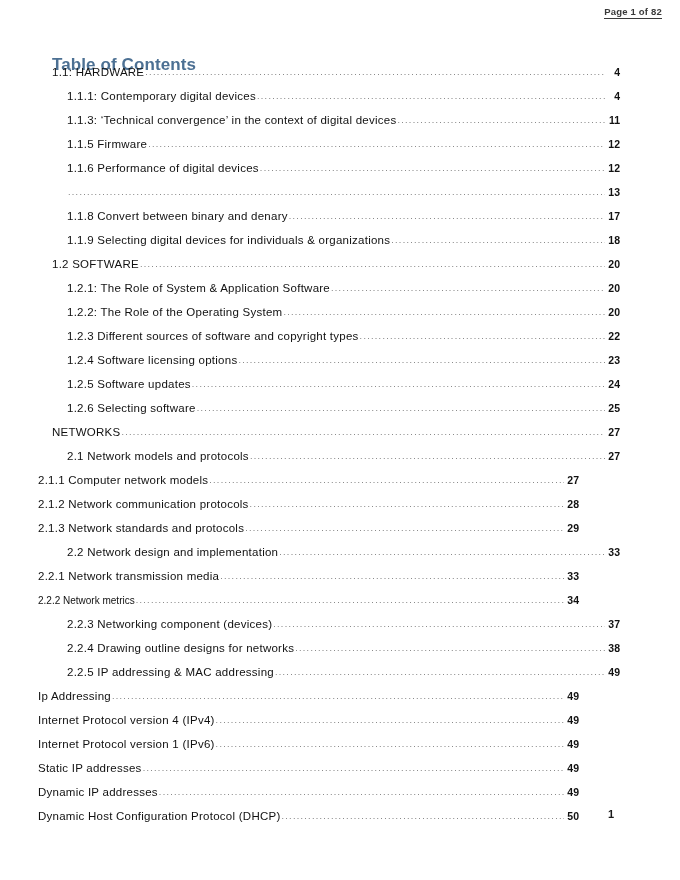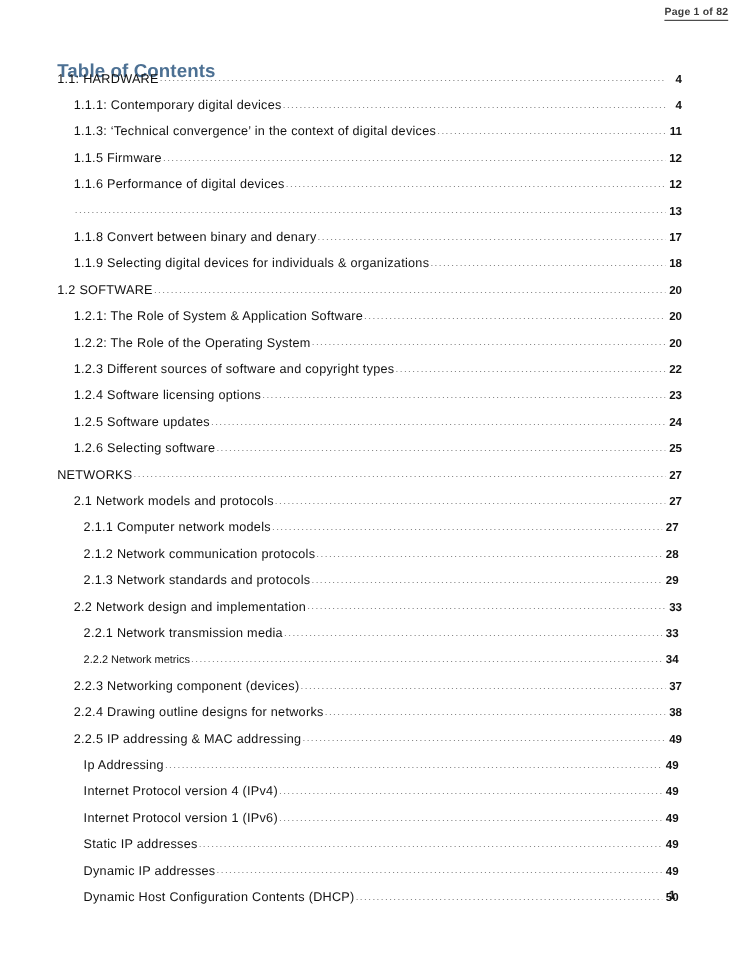--- a/index.html
+++ b/index.html
@@ -91,21 +91,21 @@
     flex: 0 0 auto;
     font-weight: bold;
     font-size: 10.5px;
     text-align: right;
     min-width: 14px;
   }
 
   
   .lvl-1 { margin-left: 52px; width: 568px; }
   .lvl-2 { margin-left: 67px; width: 553px; }
-  .lvl-3 { margin-left: 76px; width: 541px; }
+  .lvl-3 { margin-left: 38px; width: 541px; }
 
   
   .bold .label { font-weight: normal; }
   .cond .label { font-size: 10px; font-weight: normal; letter-spacing: 0px; }
   .cond { font-size: 10px; }
 
   
   .footer-pageno {
     position: absolute;
     right: 66px;
@@ -273,21 +273,21 @@
         <span class="label">Static IP addresses</span>
         <span class="dots"></span>
         <span class="pageno">49</span>
       </div>
       <div class="toc-row lvl-3">
         <span class="label">Dynamic IP addresses</span>
         <span class="dots"></span>
         <span class="pageno">49</span>
       </div>
       <div class="toc-row lvl-3">
-        <span class="label">Dynamic Host Configuration Contents (DHCP)</span>
+        <span class="label">Dynamic Host Configuration Protocol (DHCP)</span>
         <span class="dots"></span>
         <span class="pageno">50</span>
       </div>
     </div>
 
   <div class="footer-pageno">1</div>
 
 </div>
 
 </body></html>

